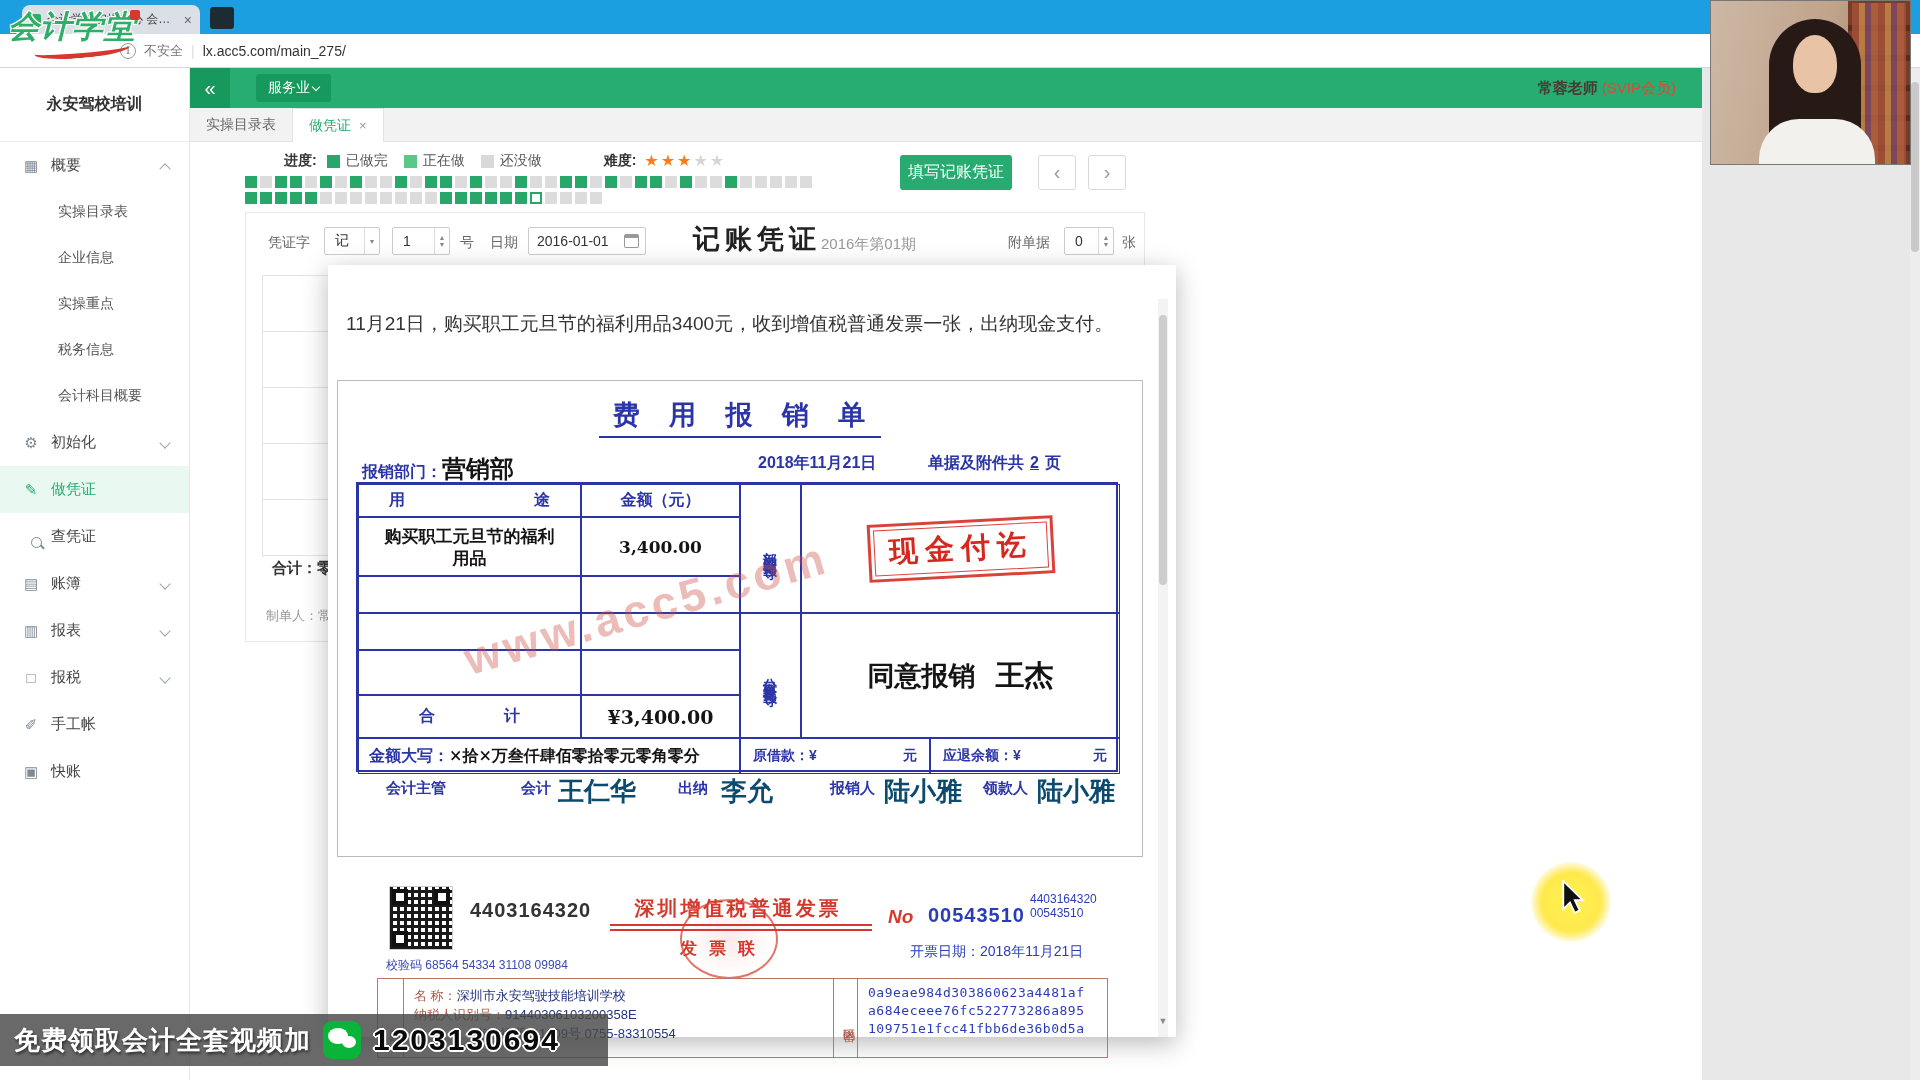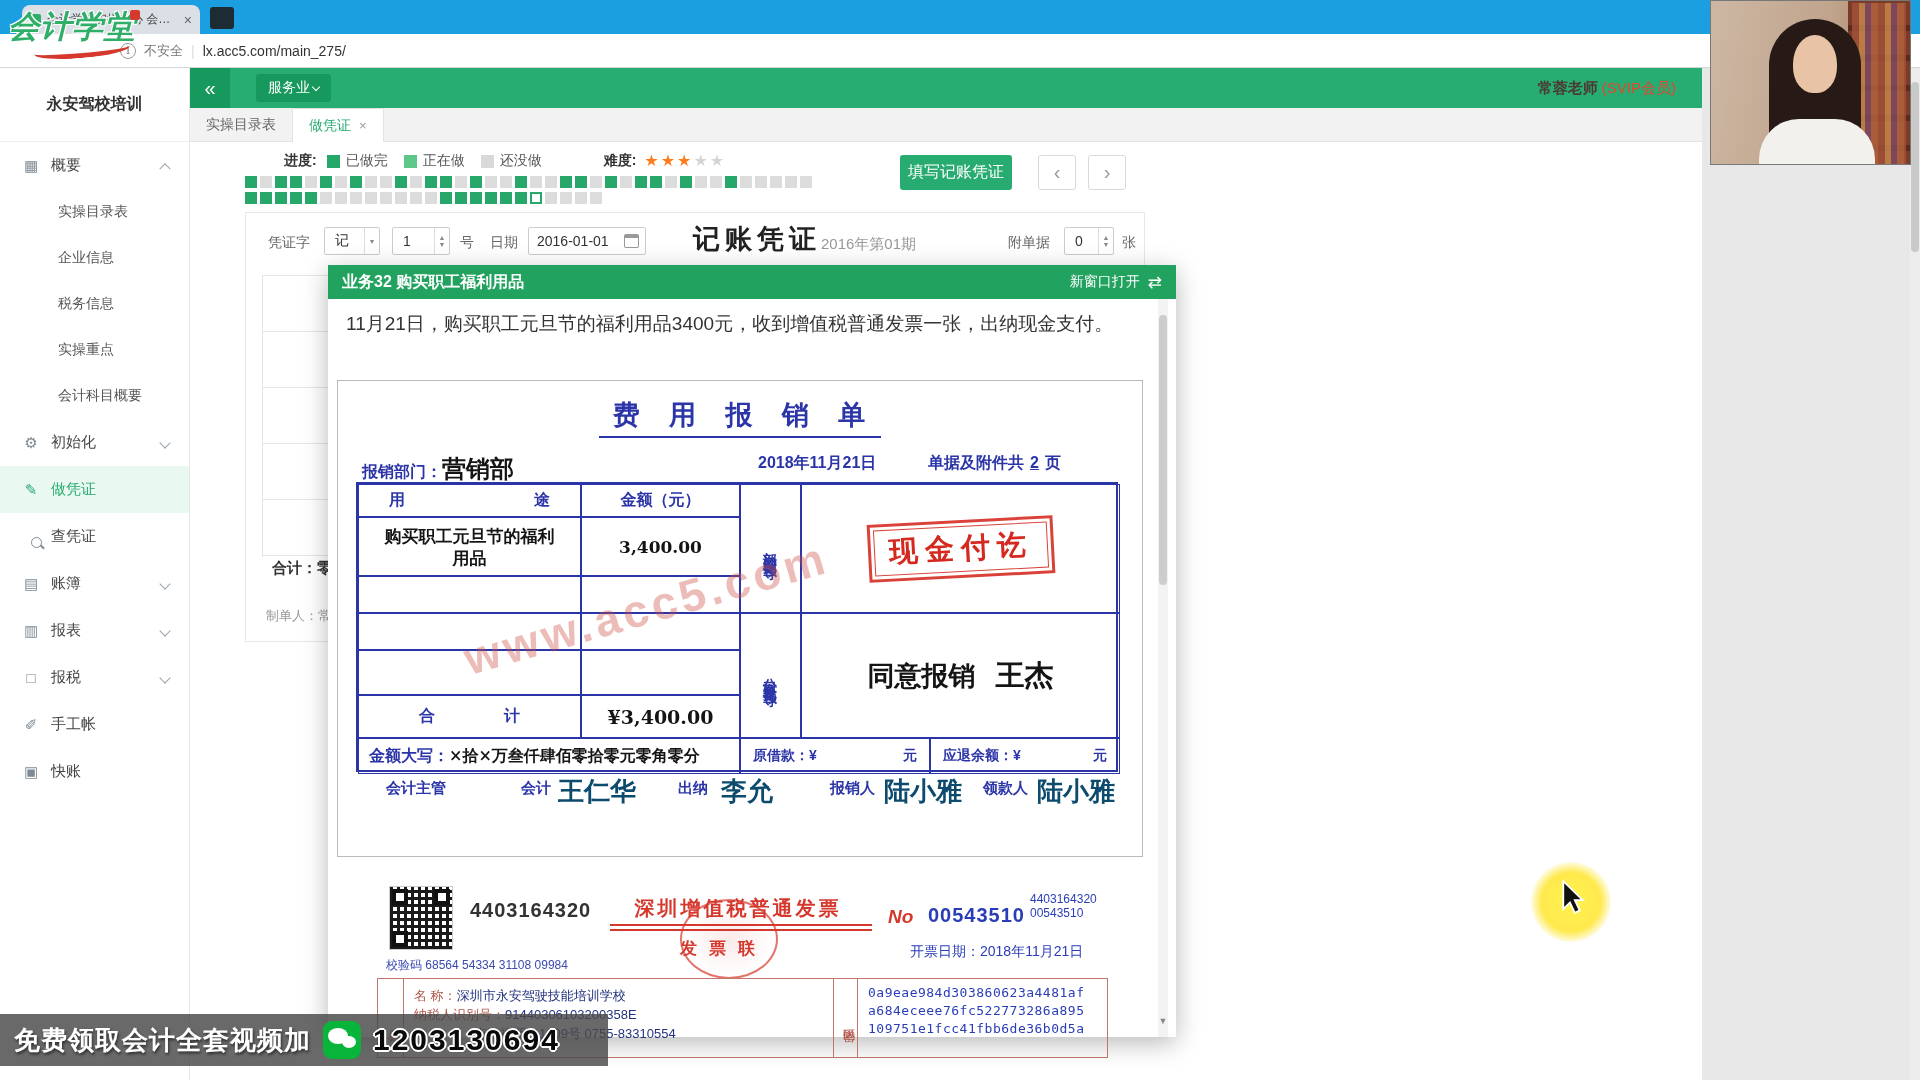--- a/index.html
+++ b/index.html
@@ -191,22 +191,22 @@
 
   <div class="sidebar">
     <div class="school">永安驾校培训</div>
     <div class="s-item">
       <span class="ic">▦</span>
       <span>概要</span>
       <span class="chev up"></span>
     </div>
     <div class="s-sub">实操目录表</div>
     <div class="s-sub">企业信息</div>
+    <div class="s-sub">实操重点</div>
     <div class="s-sub">税务信息</div>
-    <div class="s-sub">实操重点</div>
     <div class="s-sub">会计科目概要</div>
     <div class="s-item">
       <span class="ic">⚙</span>
       <span>初始化</span>
       <span class="chev down"></span>
     </div>
     <div class="s-item active">
       <span class="ic">✎</span>
       <span>做凭证</span>
     </div>
@@ -377,27 +377,20 @@
       <div class="v-grid-h" style="top:174px"></div>
       <div class="v-grid-h" style="top:230px"></div>
       <div class="v-grid-h" style="top:286px"></div>
       <div class="v-grid-h" style="top:342px"></div>
       <span class="v-total">合计：零</span>
       <span class="v-maker">制单人：常</span>
     </div>
   </div>
 
   <div class="modal">
-    <div class="m-head">
-      <span class="m-title">业务32 购买职工福利用品</span>
-      <span class="m-open">
-        <span>新窗口打开</span>
-        <span class="swap">⇄</span>
-      </span>
-    </div>
     <div class="m-desc">11月21日，购买职工元旦节的福利用品3400元，收到增值税普通发票一张，出纳现金支付。</div>
 
     <div class="eform">
       <div class="e-title"><span>费 用 报 销 单</span></div>
       <span class="e-info" style="left:24px">
         <span>报销部门：</span><span class="hand" style="font-size:24px">营销部</span>
       </span>
       <span class="e-info" style="left:420px">2018年11月21日</span>
       <span class="e-info" style="left:590px">
         <span>单据及附件共</span><span style="text-decoration:underline;padding:0 6px">2</span><span>页</span>

